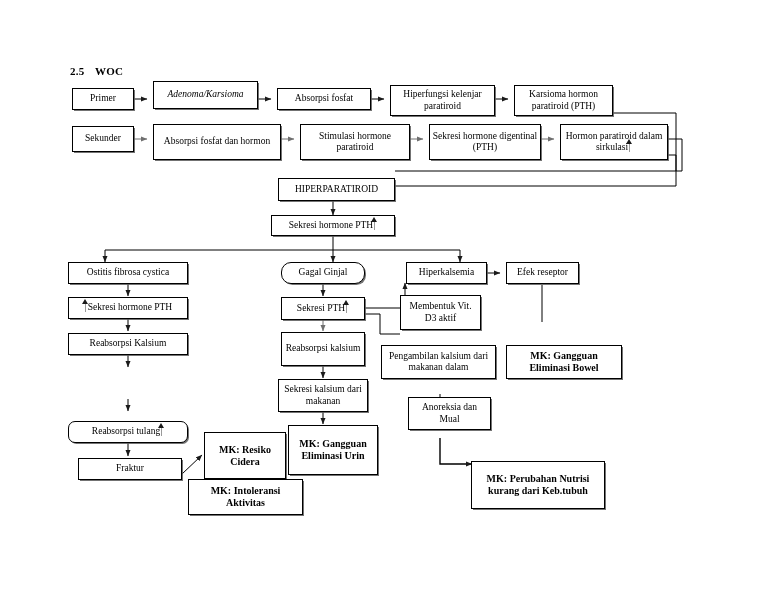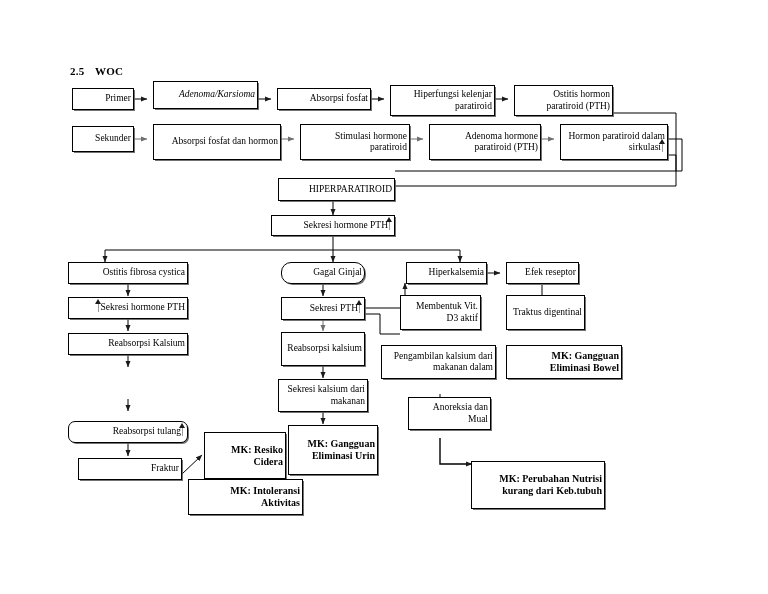--- a/index.html
+++ b/index.html
@@ -11,21 +11,21 @@
   }
   #canvas{position:absolute;left:0;top:0;width:768px;height:594px;}
   .page-title{
     position:absolute;font-family:"Liberation Serif",serif;
     font-weight:bold;font-size:11px;letter-spacing:0.2px;
   }
   .node{
     position:absolute;box-sizing:border-box;
     border:1px solid #000;background:#fff;
     display:flex;align-items:center;justify-content:center;
-    text-align:right;line-height:1.18;
+    text-align:center;line-height:1.18;
     font-family:"Liberation Serif",serif;font-size:9.5px;
     padding:1px 2px;
     box-shadow:1.5px 1.5px 0 -0.5px rgba(90,90,90,0.85);
   }
   .node.bold{font-weight:bold;font-size:10px;}
   .node .txt{display:block;width:100%;}
   .arrow-up-tail{
     position:relative;display:inline-block;width:1px;height:9px;
     background:#9a9a9a;vertical-align:-2px;margin:0 2px 0 1px;
   }
@@ -119,37 +119,37 @@
 
   <div class="node" style="left:277px;top:88px;width:94px;height:22px;">
     <span class="txt">Absorpsi fosfat</span>
     </div>
 
   <div class="node" style="left:390px;top:85px;width:105px;height:31px;">
     <span class="txt">Hiperfungsi kelenjar paratiroid</span>
     </div>
 
   <div class="node" style="left:514px;top:85px;width:99px;height:31px;">
-    <span class="txt">Ostitis hormon paratiroid (PTH)</span>
+    <span class="txt">Karsioma hormon paratiroid (PTH)</span>
     </div>
 
   <div class="node" style="left:72px;top:126px;width:62px;height:26px;">
     <span class="txt">Sekunder</span>
     </div>
 
   <div class="node" style="left:153px;top:124px;width:128px;height:36px;">
     <span class="txt">Absorpsi fosfat dan hormon</span>
     </div>
 
   <div class="node" style="left:300px;top:124px;width:110px;height:36px;">
     <span class="txt">Stimulasi hormone paratiroid</span>
     </div>
 
   <div class="node" style="left:429px;top:124px;width:112px;height:36px;">
-    <span class="txt">Adenoma hormone paratiroid (PTH)</span>
+    <span class="txt">Sekresi hormone digentinal (PTH)</span>
     </div>
 
   <div class="node" style="left:560px;top:124px;width:108px;height:36px;">
     <span class="txt">
       <span>Hormon paratiroid dalam sirkulasi</span><span class="arrow-up-tail"></span></span>
     </div>
 
   <div class="node" style="left:278px;top:178px;width:117px;height:23px;">
     <span class="txt">HIPERPARATIROID</span>
     </div>
@@ -205,23 +205,20 @@
     </div>
 
   <div class="node" style="left:506px;top:262px;width:73px;height:22px;">
     <span class="txt">Efek reseptor</span>
     </div>
 
   <div class="node" style="left:400px;top:295px;width:81px;height:35px;">
     <span class="txt">Membentuk Vit. D3 aktif</span>
     </div>
 
-  <div class="node" style="left:506px;top:295px;width:79px;height:35px;">
-    <span class="txt">Traktus digentinal</span>
-    </div>
 
   <div class="node" style="left:381px;top:345px;width:115px;height:34px;">
     <span class="txt">Pengambilan kalsium dari makanan dalam</span>
     </div>
 
   <div class="node" style="left:408px;top:397px;width:83px;height:33px;">
     <span class="txt">Anoreksia dan Mual</span>
     </div>
 
   <div class="node bold" style="left:506px;top:345px;width:116px;height:34px;">

